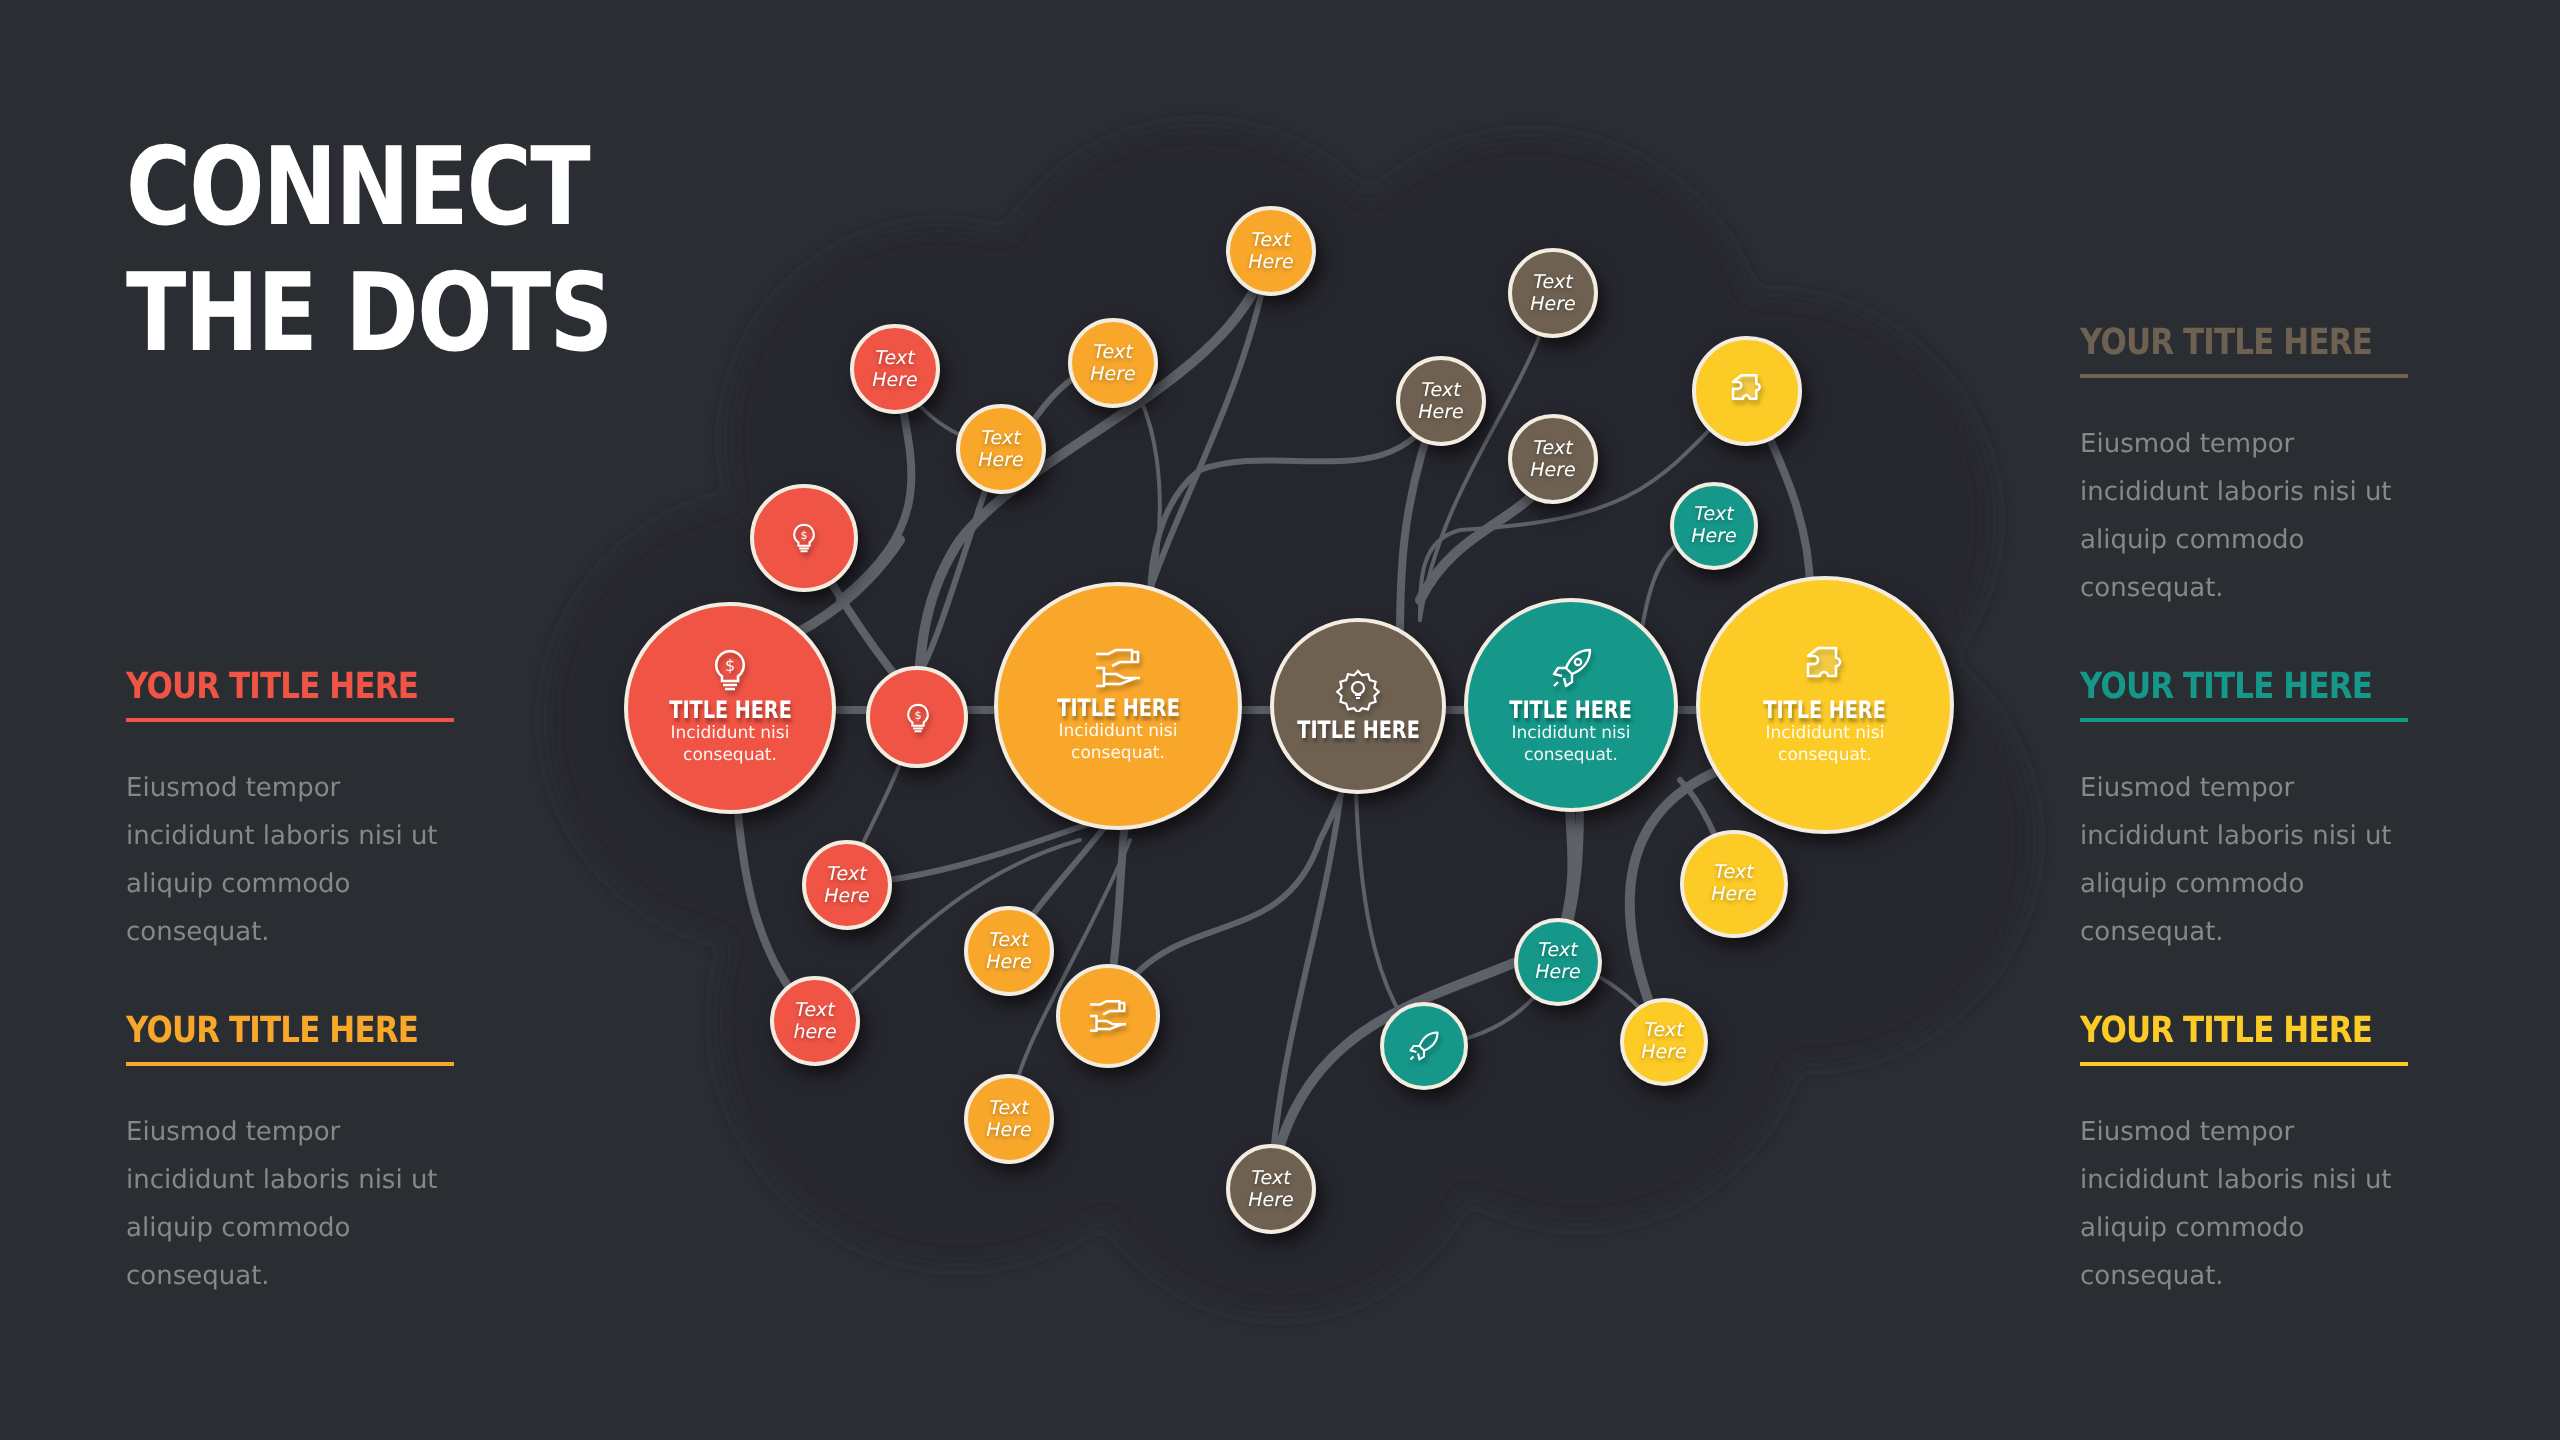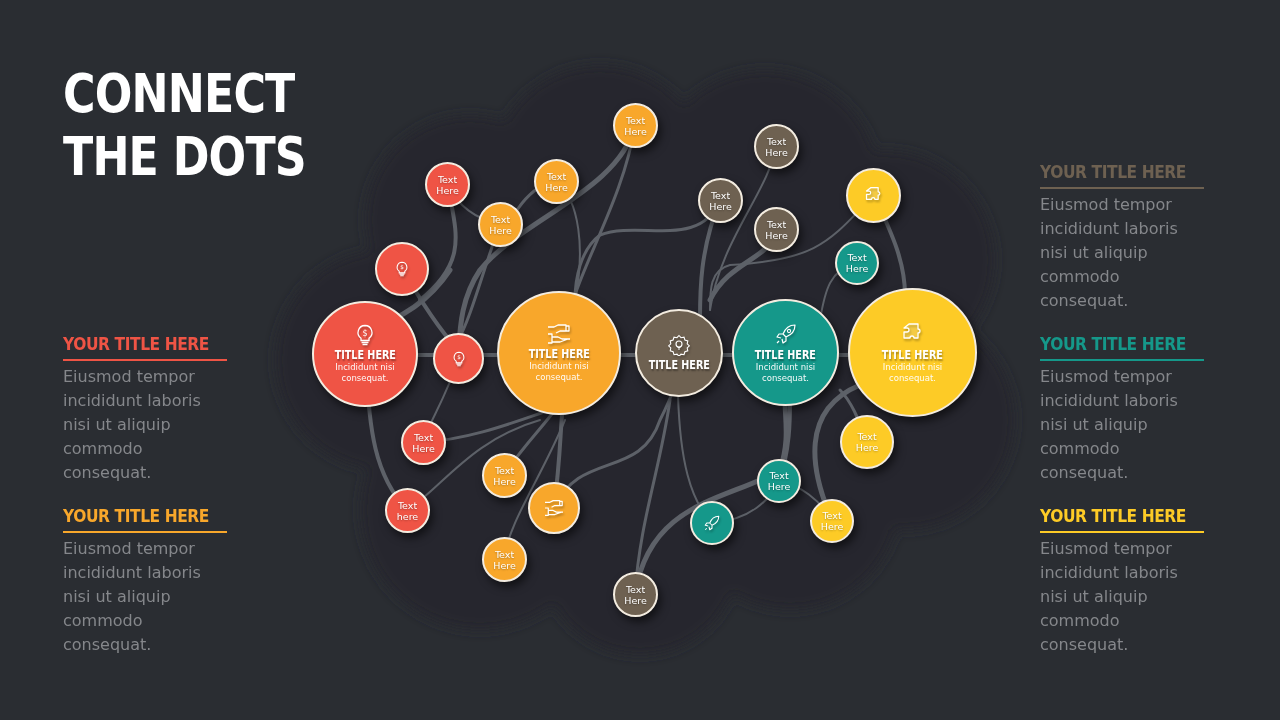--- a/index.html
+++ b/index.html
@@ -6,26 +6,26 @@
   body { width:1280px; height:720px; background:#2a2d32; overflow:hidden; position:relative;
          font-family:"Liberation Sans", sans-serif; }
   .title { position:absolute; left:63px; top:62px; color:#ffffff; font-family:"DejaVu Sans", sans-serif;
            font-weight:bold; font-size:54px; line-height:63px; letter-spacing:-1px; transform:scaleX(0.82);
            transform-origin:left top; margin:0; }
   .title span { display:block; }
   .side-block { position:absolute; width:170px; }
   .side-title { font-family:"DejaVu Sans", sans-serif; font-weight:bold; font-size:18px; letter-spacing:-0.5px;
                 transform:scaleX(0.86); transform-origin:left top; white-space:nowrap; height:24px; }
   .side-rule { height:2px; width:164px; margin-top:2px; }
-  .side-text { color:#85878b; font-family:"DejaVu Sans", sans-serif; font-size:16px; line-height:24px; margin-top:4px; }
+  .side-text { color:#85878b; font-family:"DejaVu Sans", sans-serif; font-size:13px; line-height:24px; margin-top:22px; }
   .diagram { position:absolute; left:0; top:0; width:1280px; height:720px; }
   .node { position:absolute; border-radius:50%; border:2px solid #f3ece0; box-sizing:border-box;
           display:flex; flex-direction:column; align-items:center; justify-content:center; text-align:center;
           color:#ffffff; box-shadow:3px 5px 8px rgba(0,0,0,0.55); }
-  .node .small { font-size:9.5px; line-height:11px; font-family:"DejaVu Sans", sans-serif; text-shadow:0 1px 2px rgba(0,0,0,0.3); }
+  .node .small { font-size:9.5px; line-height:11px; font-family:"DejaVu Sans", sans-serif; text-shadow:0 1px 2px rgba(0,0,0,0.3);font-style:italic; }
   .node .big-title { font-family:"DejaVu Sans", sans-serif; font-weight:bold; font-size:12px; transform:scaleX(0.8);
                      white-space:nowrap; text-shadow:1px 2px 2px rgba(0,0,0,0.35); margin-top:2px; }
   .node .big-sub { font-family:"DejaVu Sans", sans-serif; font-size:8.5px; line-height:11px; width:80%; opacity:0.95;text-align:center; }
   .node svg { display:block; filter:drop-shadow(1px 2px 1px rgba(0,0,0,0.3)); }
 </style>
 </head>
 <body>
 
 <h1 class="title">
   <span>CONNECT</span>

